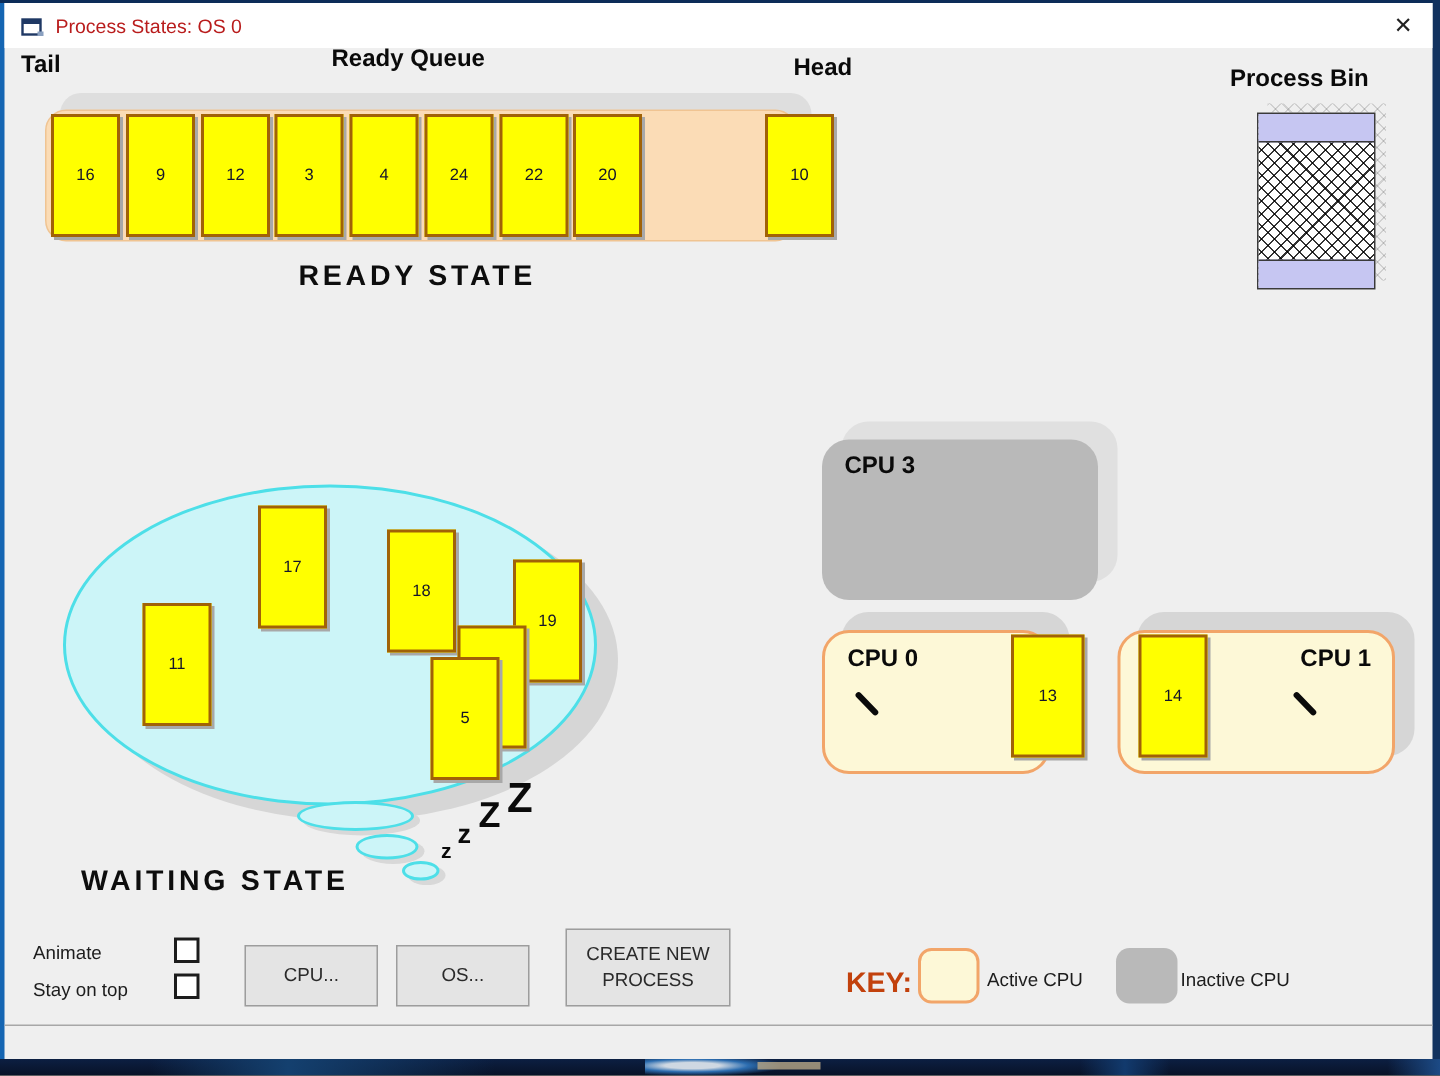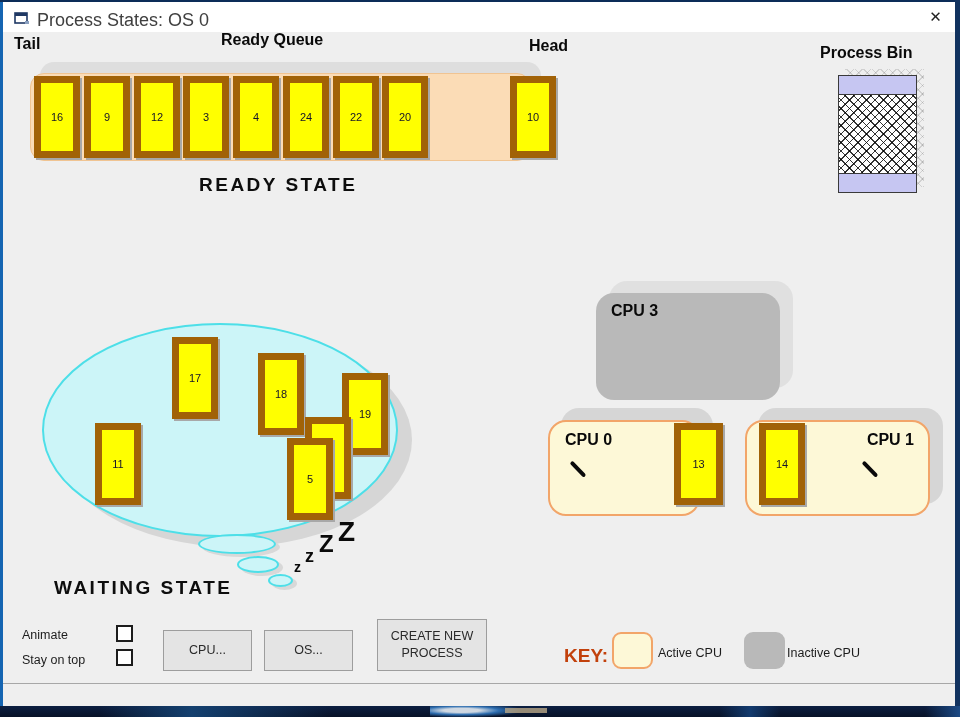--- a/index.html
+++ b/index.html
@@ -4,31 +4,31 @@
 <style>
   html,body{margin:0;padding:0;background:#000;}
   *{box-sizing:border-box;font-family:"Liberation Sans",sans-serif;}
   .screen{position:relative;width:960px;height:717px;background:#efefef;overflow:hidden;}
   .edge{position:absolute;}
   .edge-left{left:0;top:0;width:3px;height:706px;background:#1565b2;}
   .edge-top{left:0;top:0;width:960px;height:2px;background:#0c2c58;}
   .edge-right{left:955px;top:0;width:5px;height:706px;background:#11325f;}
   .titlebar{position:absolute;left:3px;top:2px;width:952px;height:30px;background:#ffffff;}
   .app-icon{position:absolute;left:11px;top:8px;}
-  .title{position:absolute;left:34px;top:8px;font-size:18px;color:#404040;white-space:nowrap;text-align:right;}
+  .title{position:absolute;left:34px;top:8px;font-size:13px;color:#b91c1c;white-space:nowrap;text-align:right;}
   .close{position:absolute;left:910px;top:0;width:45px;height:30px;display:flex;align-items:center;justify-content:center;font-size:15px;color:#222;cursor:default;}
   .client{position:absolute;left:3px;top:32px;width:952px;height:674px;background:#efefef;}
   .desktop{position:absolute;left:0;top:706px;width:960px;height:11px;background:linear-gradient(#0c1f42,#081227);}
   .dpatch{position:absolute;top:0;height:11px;}
 
   .seclabel{position:absolute;font-size:16px;font-weight:700;color:#0a0a0a;white-space:nowrap;}
   .statelabel{position:absolute;font-size:19px;font-weight:600;letter-spacing:2.5px;color:#0d0d0d;white-space:nowrap;}
 
   .queue{position:absolute;left:30px;top:73px;width:501px;height:88px;background:#fbdcb6;border:1px solid #f0c492;border-radius:14px;box-shadow:10px -11px 0 #dedede;}
-  .pcard{position:absolute;width:46px;height:82px;background:#ffff00;border:7px solid #a16207;box-shadow:2px 2px 0 #a8a8a8;display:flex;align-items:center;justify-content:center;font-size:11px;color:#14142a;}
+  .pcard{position:absolute;width:46px;height:82px;background:#ffff00;border:2px solid #a16207;box-shadow:2px 2px 0 #a8a8a8;display:flex;align-items:center;justify-content:center;font-size:11px;color:#14142a;}
   .queue .pcard{top:2px;}
 
   .binshadow{position:absolute;left:845px;top:69px;width:79px;height:118px;
     background:repeating-linear-gradient(45deg,rgba(0,0,0,0.13) 0 1px,transparent 1px 6px),
                repeating-linear-gradient(135deg,rgba(0,0,0,0.13) 0 1px,transparent 1px 6px);}
   .bin{position:absolute;left:838px;top:75px;width:79px;height:118px;border:1px solid #3a3a3a;background:
     repeating-linear-gradient(45deg,rgba(0,0,0,0.8) 0 1px,transparent 1px 6px),
     repeating-linear-gradient(135deg,rgba(0,0,0,0.8) 0 1px,transparent 1px 6px),#fff;}
   .binband{position:absolute;left:0;width:77px;height:19px;background:#c6c6f2;}
   .binband.top{top:0;border-bottom:1px solid #3a3a3a;}
@@ -95,35 +95,35 @@
   <div class="bin">
     <div class="binband top"></div>
     <div class="binband bottom"></div>
   </div>
 
   <div class="bubble"></div>
   <div class="trail" style="left:198px;top:534px;width:78px;height:20px;"></div>
   <div class="trail" style="left:237px;top:556px;width:42px;height:17px;"></div>
   <div class="trail" style="left:268px;top:574px;width:25px;height:13px;"></div>
 
-  <div class="pcard" style="left:95px;top:423px;z-index:1;">11</div>
+  <div class="pcard" style="left:95px;top:402px;z-index:1;">11</div>
   <div class="pcard" style="left:172px;top:337px;z-index:1;">17</div>
   <div class="pcard" style="left:258px;top:353px;z-index:1;">18</div>
   <div class="pcard" style="left:342px;top:373px;z-index:1;">19</div>
   <div class="pcard" style="left:305px;top:417px;z-index:2;"></div>
   <div class="pcard" style="left:287px;top:438px;z-index:3;">5</div>
 
   <span class="zz" style="left:294px;top:560px;font-size:14px;">z</span>
   <span class="zz" style="left:305px;top:547px;font-size:18px;">z</span>
   <span class="zz" style="left:319px;top:532px;font-size:24px;">Z</span>
   <span class="zz" style="left:338px;top:518px;font-size:28px;">Z</span>
 
   <span class="statelabel" style="left:54px;top:577px;">WAITING STATE</span>
 
-  <div class="cpu inactive" style="left:548px;top:293px;width:184px;height:107px;margin-left:48px;">
+  <div class="cpu inactive" style="left:548px;top:293px;width:184px;height:107px;">
     <span class="cpulabel">CPU 3</span>
   </div>
   <div class="cpu active" style="left:548px;top:420px;width:152px;height:96px;">
     <span class="cpulabel">CPU 0</span>
     <div class="spinner" style="left:21px;top:38px;"></div>
     <div class="pcard" style="left:124px;top:1px;width:49px;">13</div>
   </div>
   <div class="cpu active" style="left:745px;top:420px;width:185px;height:96px;">
     <span class="cpulabel right">CPU 1</span>
     <div class="spinner" style="left:116px;top:38px;"></div>

